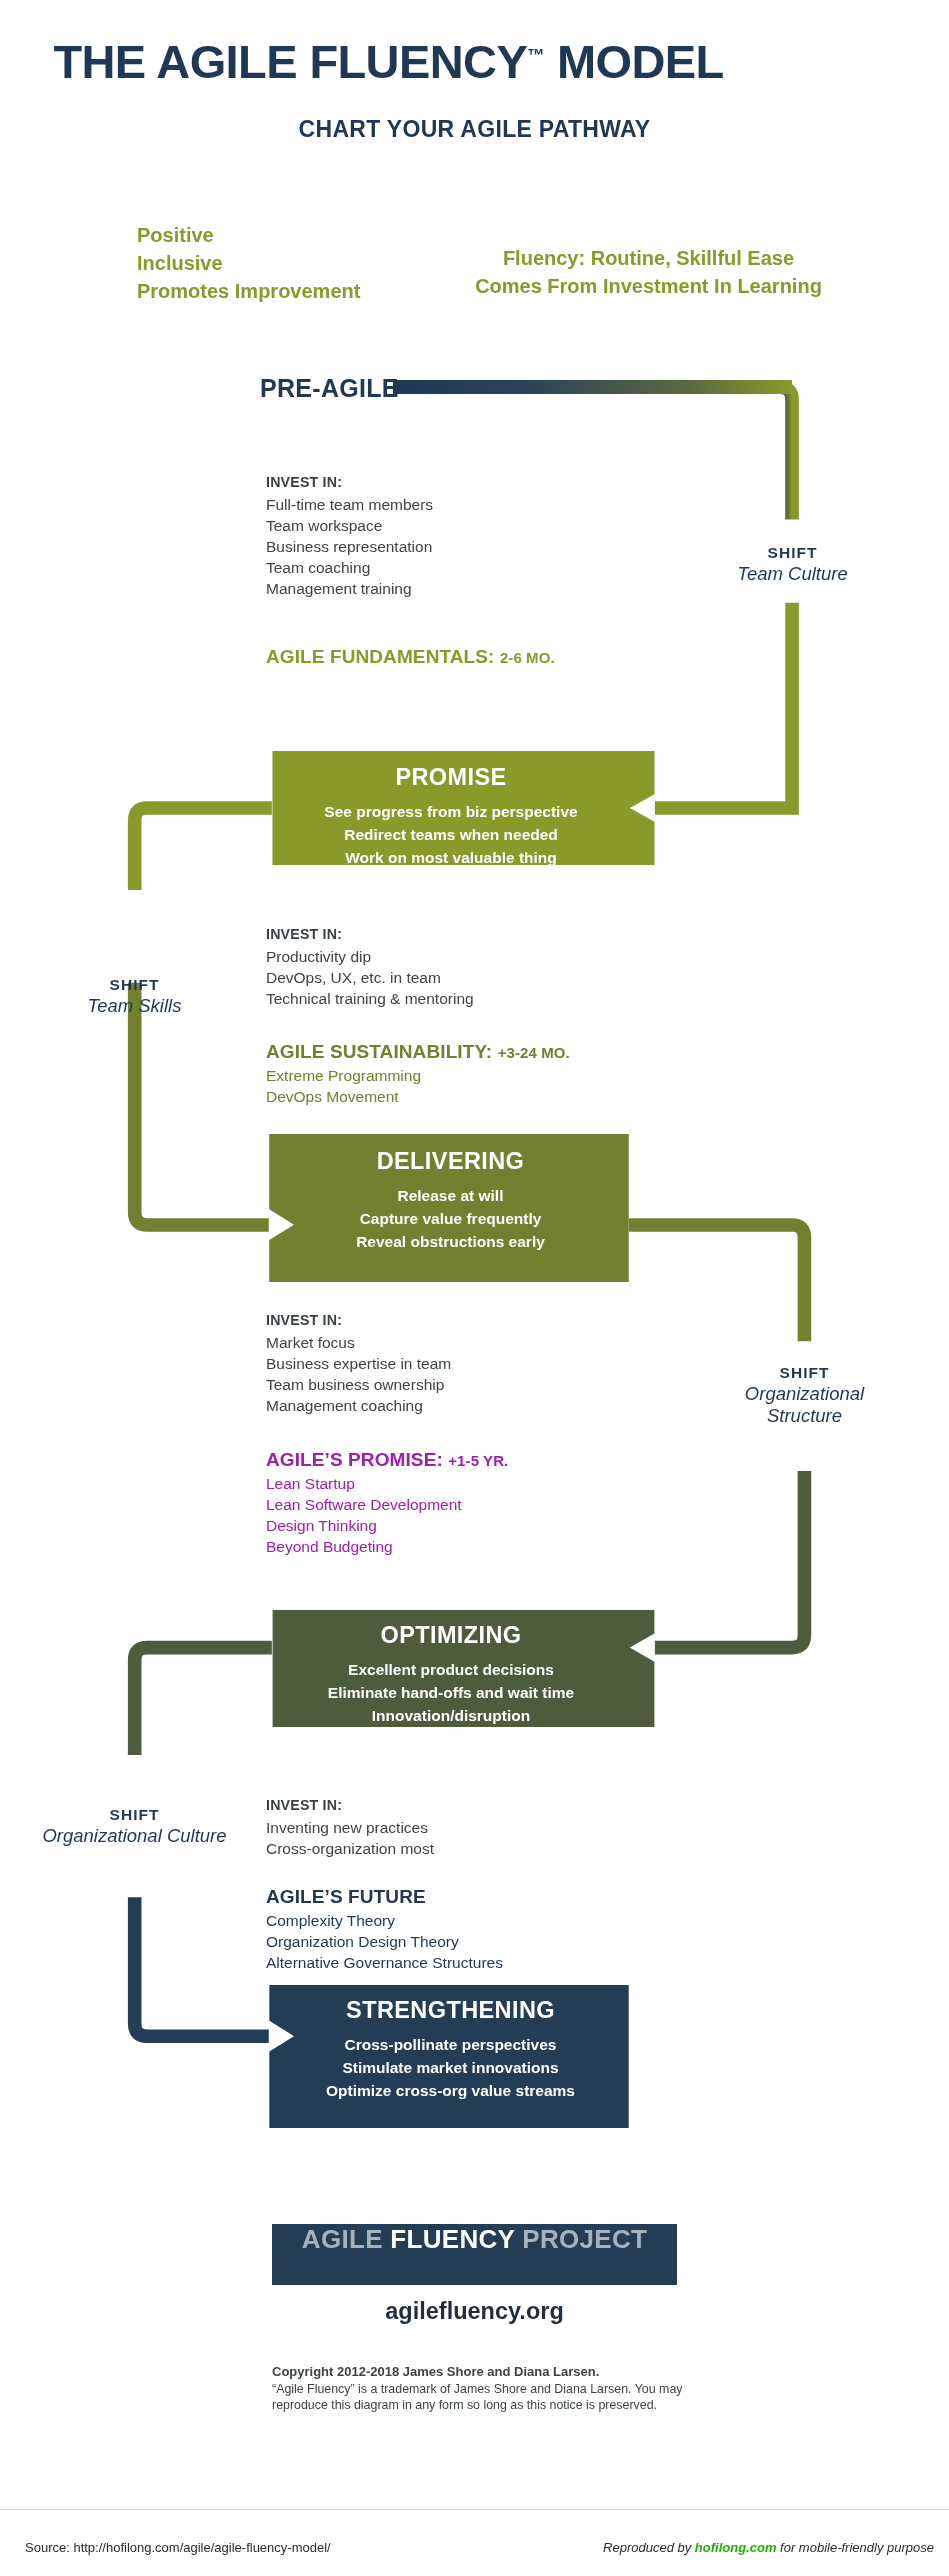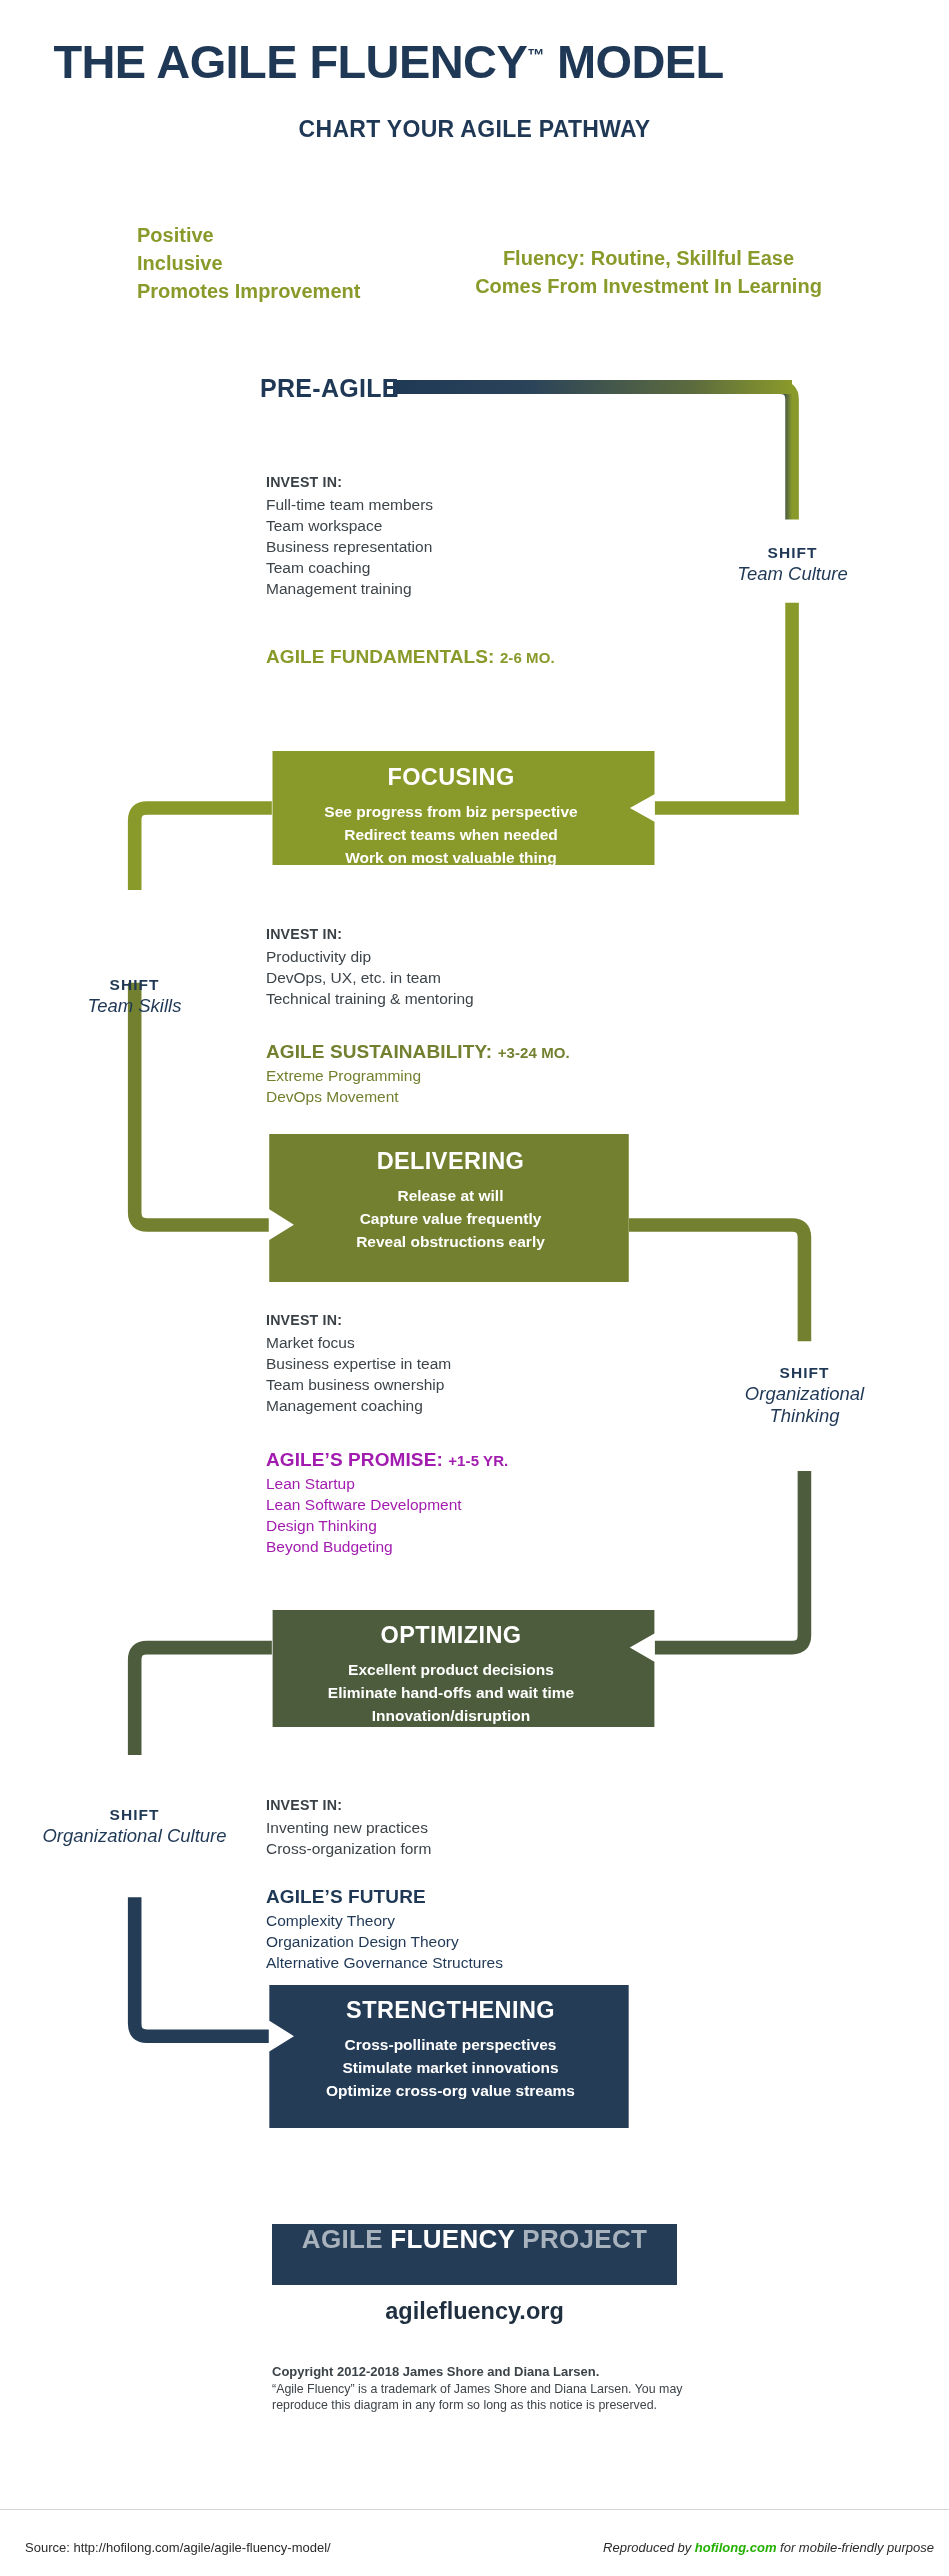--- a/index.html
+++ b/index.html
@@ -277,21 +277,21 @@
     <div class="era-h">
       <span>AGILE FUNDAMENTALS:</span>
       <span class="sm">2-6 MO.</span>
     </div>
   </div>
 
   <svg class="conn" style="left:272px;top:751px;width:383px;height:114px;" viewBox="0 0 620 185">
     <path d="M 0 0 H 620 V 70 L 580 92.5 L 620 115 V 185 H 0 Z" fill="#8a9a2a"></path>
   </svg>
   <div class="zone" style="left:272px; top:766px; width:358px;">
-    <div class="zone-title">FOCUSING</div>
+    <div class="zone-title">PROMISE</div>
     <div class="zone-list" style="margin-top:10px;">
       <div>See progress from biz perspective</div>
       <div>Redirect teams when needed</div>
       <div>Work on most valuable thing</div>
     </div>
   </div>
 
   <div class="invest" style="top:924px;">
     <div class="hd">INVEST IN:</div>
     <div>Productivity dip</div>
@@ -351,21 +351,21 @@
     <div class="zone-list" style="margin-top:10px;">
       <div>Excellent product decisions</div>
       <div>Eliminate hand-offs and wait time</div>
       <div>Innovation/disruption</div>
     </div>
   </div>
 
   <div class="invest" style="top:1795px;">
     <div class="hd">INVEST IN:</div>
     <div>Inventing new practices</div>
-    <div>Cross-organization form</div>
+    <div>Cross-organization most</div>
   </div>
 
   <div class="era era-navy" style="top:1885px;">
     <div class="era-h">
       <span>AGILE’S FUTURE</span>
       <span class="sm"></span>
     </div>
     <div class="era-items">
       <div>Complexity Theory</div>
       <div>Organization Design Theory</div>
@@ -390,21 +390,21 @@
     <div class="s-name">Team Culture</div>
   </div>
 
   <div class="shift" style="left:42px; top:975px;">
     <div class="s-word">SHIFT</div>
     <div class="s-name">Team Skills</div>
   </div>
 
   <div class="shift" style="left:712px; top:1363px;">
     <div class="s-word">SHIFT</div>
-    <div class="s-name">Organizational Thinking</div>
+    <div class="s-name">Organizational Structure</div>
   </div>
 
   <div class="shift" style="left:42px; top:1805px;">
     <div class="s-word">SHIFT</div>
     <div class="s-name">Organizational Culture</div>
   </div>
 
   <div class="logo-box">
     <div class="logo-text"><span>AGILE </span><span class="bright">FLUENCY</span><span> PROJECT</span></div>
   </div>

